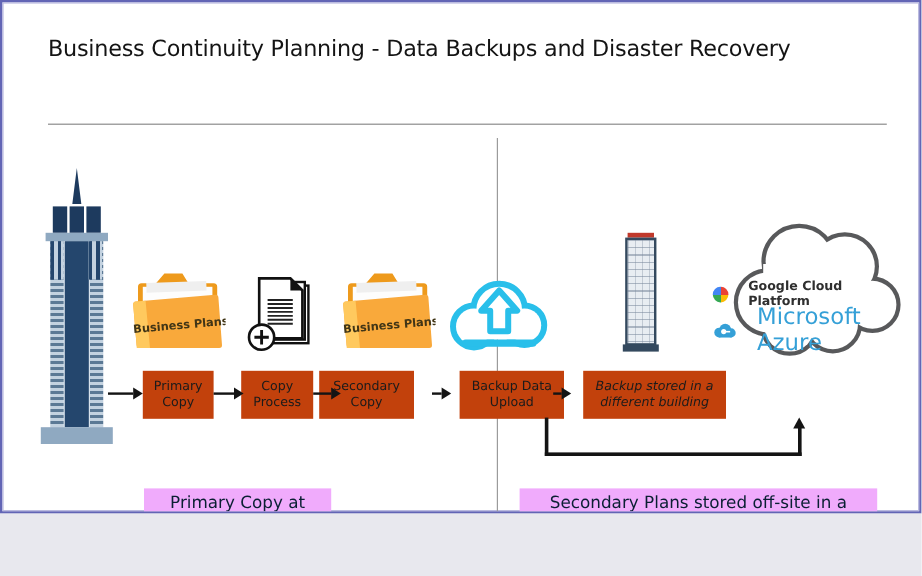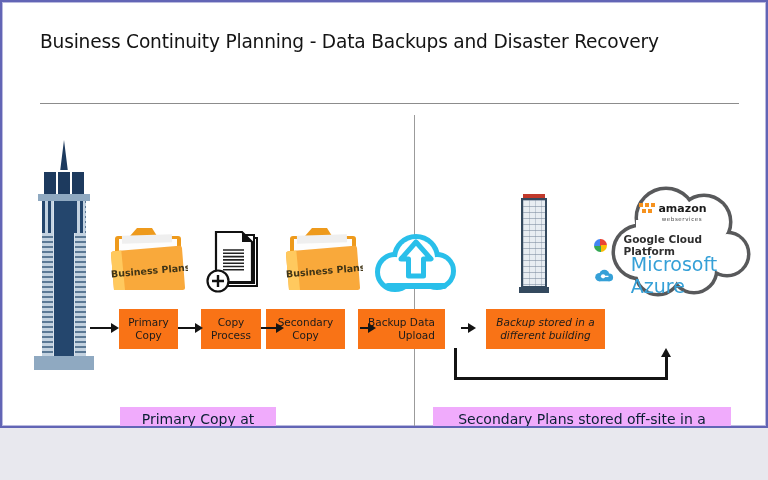--- a/index.html
+++ b/index.html
@@ -9,25 +9,25 @@
     border:2px solid #6265b5;outline:1px solid #babadf;outline-offset:-3px;
     font-family:"DejaVu Sans","Liberation Sans",sans-serif;overflow:hidden;
   }
   
   .title{position:absolute;left:38px;top:27px;width:700px;color:#141414;
     font-size:18.6px;line-height:1.38;letter-spacing:-.2px;}
   .title-divider{position:absolute;left:38px;top:101px;width:699px;height:1px;background:#8c8c8c;}
   .section-divider{position:absolute;left:412px;top:113px;width:1px;height:350px;background:#9b9b9b;z-index:0;}
 
   
-  .step{position:absolute;top:307px;height:40px;background:#f97316;color:#1b1b1b;
+  .step{position:absolute;top:307px;height:40px;background:#c2410c;color:#1b1b1b;
     display:flex;align-items:center;justify-content:center;text-align:center;
     font-size:10.5px;line-height:1.25;white-space:pre-line;z-index:1;}
   .s1{left:117px;width:59px;} .s2{left:199px;width:60px;} .s3{left:264px;width:79px;text-align:center;}
-  .s4{left:356px;width:87px;text-align:right;} .s5{left:484px;width:119px;font-style:italic;} .s6{left:601px;width:131px;}
+  .s4{left:381px;width:87px;} .s5{left:484px;width:119px;font-style:italic;} .s6{left:601px;width:131px;}
 
   
   .caption{position:absolute;top:405px;height:45px;background:#f0abfc;color:#0a1f33;
     display:flex;align-items:center;justify-content:center;text-align:center;
     font-size:14px;line-height:1.45;white-space:pre-line;z-index:1;}
   .cap-left{left:118px;width:156px;} .cap-right{left:431px;width:298px;}
 
   
   .arrow{position:absolute;top:321px;display:flex;align-items:center;z-index:2;}
   .arrow .shaft{height:2.6px;background:#141414;flex:1;}
@@ -175,33 +175,20 @@
       <circle class="gs" cx="100" cy="98" r="21"></circle>
         <circle class="gs" cx="64" cy="100" r="21"></circle>
       <circle cx="46" cy="80" r="25" fill="#fff"></circle>
         <circle cx="72" cy="46" r="28" fill="#fff"></circle>
       <circle cx="110" cy="50" r="25" fill="#fff"></circle>
         <circle cx="133" cy="82" r="20" fill="#fff"></circle>
       <circle cx="100" cy="98" r="21" fill="#fff"></circle>
         <circle cx="64" cy="100" r="21" fill="#fff"></circle>
       <rect x="42" y="48" width="74" height="48" fill="#fff"></rect>
     </svg>
-    <div class="logo-row aws-row">
-      <div class="aws-main">
-        <svg width="16" height="12" viewBox="0 0 16 12">
-          <rect x="0" y="0" width="4" height="4" fill="#F6921E"></rect>
-            <rect x="6" y="0" width="4" height="4" fill="#F6921E"></rect>
-          <rect x="12" y="0" width="4" height="4" fill="#F6921E"></rect>
-            <rect x="3" y="6" width="4" height="4" fill="#F6921E"></rect>
-          <rect x="9" y="6" width="4" height="4" fill="#F6921E"></rect>
-        </svg>
-        <span class="aws-name">amazon</span>
-      </div>
-      <span class="aws-sub">webservices</span>
-    </div>
     <div class="logo-row g-row">
       <div class="g-icon"></div>
       <span class="g-text">Google Cloud Platform</span>
     </div>
     <div class="logo-row az-row">
       <svg width="24" height="15" viewBox="0 0 24 15">
         <circle cx="6.5" cy="9.5" r="5" fill="#35A0D7"></circle>
           <circle cx="12.5" cy="6.5" r="6" fill="#35A0D7"></circle>
         <circle cx="18.5" cy="9.8" r="4.6" fill="#35A0D7"></circle>
           <rect x="6" y="8.5" width="13" height="6" fill="#35A0D7"></rect>

